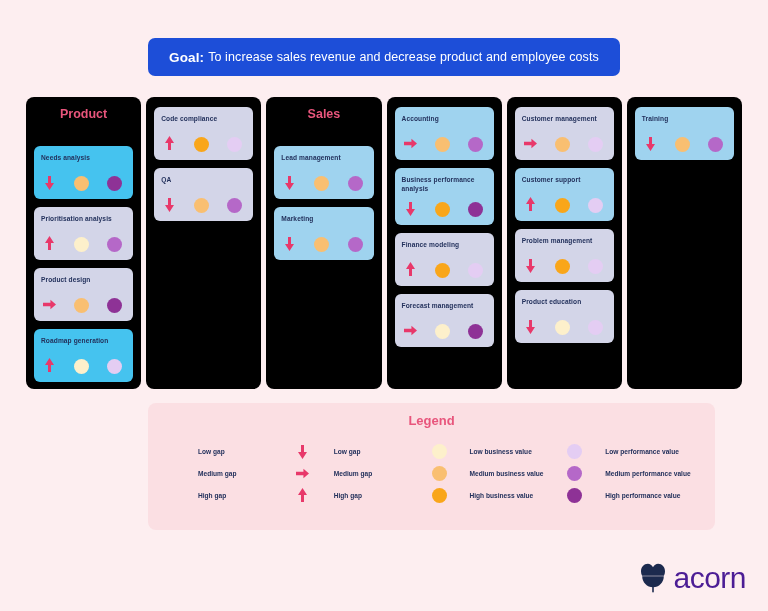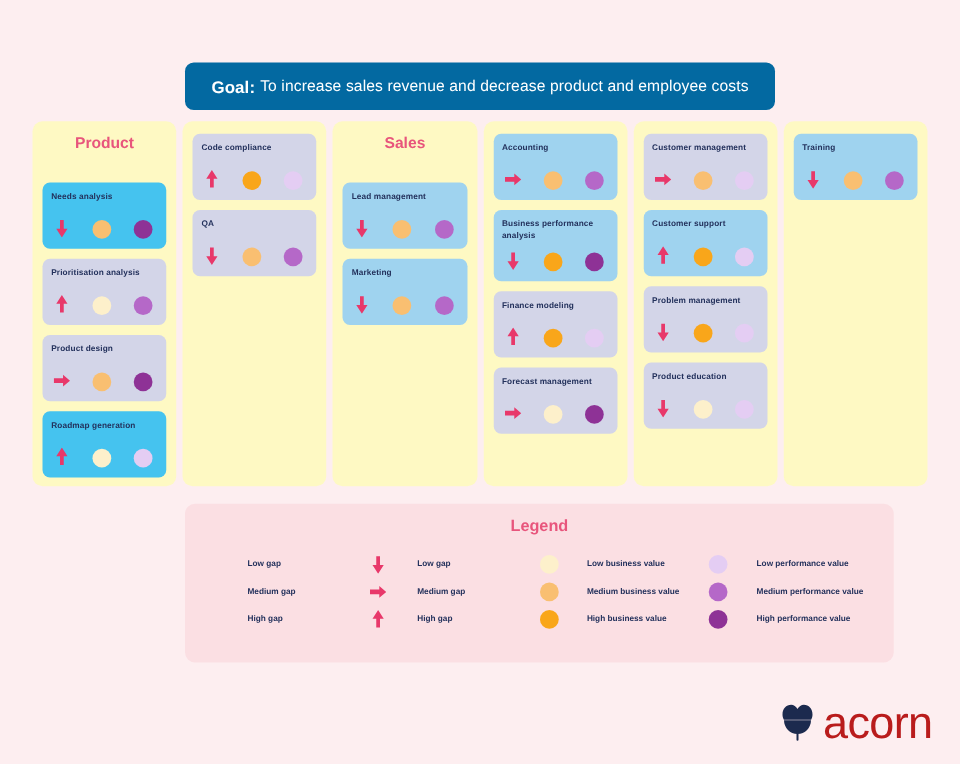--- a/index.html
+++ b/index.html
@@ -13,49 +13,48 @@
     overflow: hidden;
   }
 
   
   .goal-banner {
     position: absolute;
     left: 148px;
     top: 38px;
     width: 472px;
     height: 38px;
-    background: #0369a1;
+    background: #1d4ed8;
     border-radius: 7px;
     display: flex;
     align-items: center;
     justify-content: center;
     color: #ffffff;
     font-size: 12.5px;
     letter-spacing: .1px;
-    margin-top: 12px;
   }
   .goal-banner .goal-label {
     font-weight: bold;
     margin-right: 4px;
     font-size: 13.5px;
   }
 
   
   .board {
     position: absolute;
     left: 26px;
     top: 97px;
     width: 716px;
     height: 292px;
     display: flex;
     gap: 5px;
   }
   .column {
     flex: 1 1 0;
-    background: #fef9c3;
+    background: #000000;
     border-radius: 8px;
     padding: 10px 8px 8px 8px;
   }
   .column-title {
     text-align: center;
     color: #e8557c;
     font-size: 12.5px;
     font-weight: bold;
     line-height: 15px;
     min-height: 34px;
@@ -156,22 +155,22 @@
   
   .logo {
     position: absolute;
     right: 22px;
     bottom: 18px;
     display: flex;
     align-items: center;
   }
   .logo-mark { width: 26px; height: 30px; margin-right: 7px; }
   .logo-text {
-    color: #b91c1c;
-    font-size: 36px;
+    color: #4c1d95;
+    font-size: 30px;
     letter-spacing: -.5px;
     line-height: 30px;
   }
 </style>
 </head>
 <body>
 
 <div class="goal-banner">
   <span class="goal-label">Goal:</span>
   <span>To increase sales revenue and decrease product and employee costs</span>

